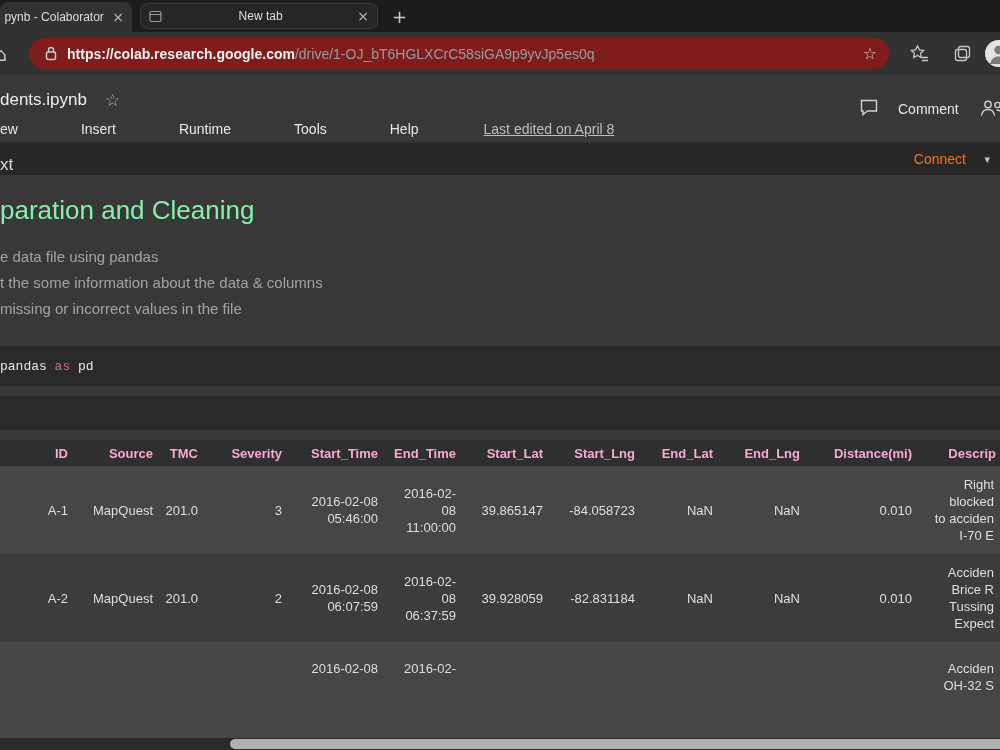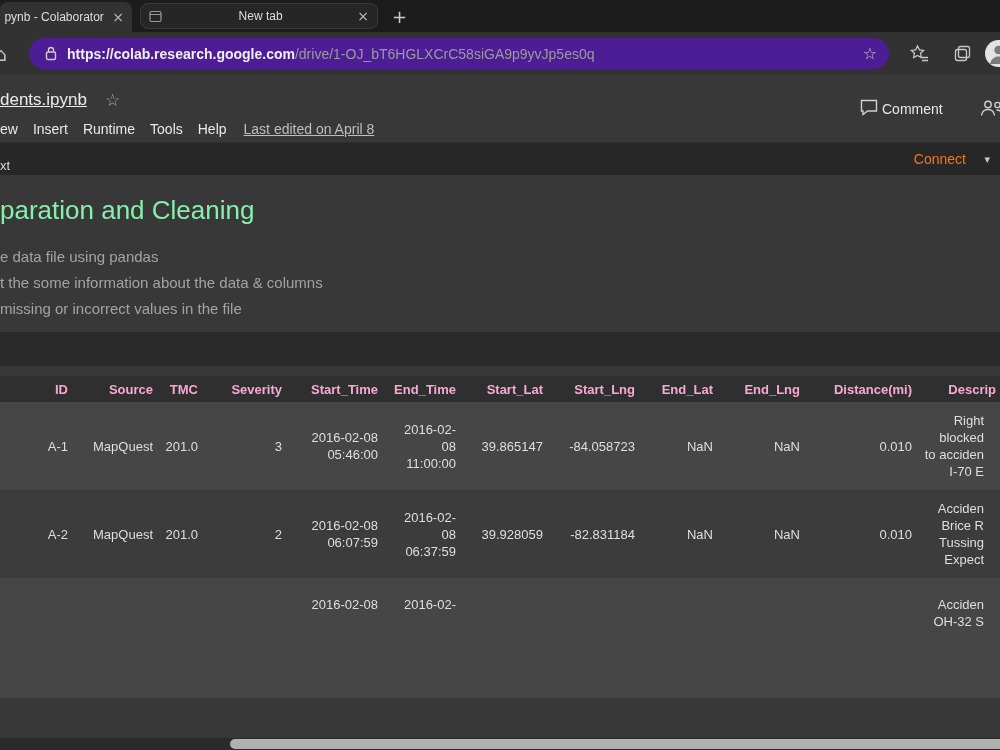--- a/index.html
+++ b/index.html
@@ -16,48 +16,48 @@
   .tab.active { background:#323232; border-radius:8px 8px 0 0; width:132px; height:30px; padding:0 8px 0 2px; }
   .tab.inactive { background:#262626; border:1px solid #3a3a3a; border-radius:8px; width:238px; height:26px; margin:0 0 3px 8px; padding:0 8px; }
   .tab-title { white-space:nowrap; overflow:hidden; flex:1; }
   .tab-close { color:#bdbdbd; font-size:14px; margin-left:6px; cursor:default; }
   .tab-favicon { display:inline-flex; margin-right:8px; }
   .newtab-btn { color:#c8c8c8; font-size:18px; margin:0 0 6px 14px; line-height:1; }
 
   
   .addressbar { height:43px; background:#323232; position:relative; display:flex; align-items:center; }
   .home-icon { font-size:19px; color:#c8c8c8; margin-left:-5px; width:26px; }
-  .url-pill { position:absolute; left:29px; top:6px; width:860px; height:31px; background:#4c1d95;
+  .url-pill { position:absolute; left:29px; top:6px; width:860px; height:31px; background:#7f1d1d;
               border-radius:16px; display:flex; align-items:center; padding:0 12px 0 16px; }
   .lock-icon { display:inline-flex; }
   .url-text { font-size:14px; margin-left:10px; white-space:nowrap; overflow:hidden; flex:1; }
   .url-host { color:#f0f0f0; font-weight:600; }
   .url-path { color:#9b9b9b; }
   .pill-star { color:#c8c8c8; font-size:16px; margin-left:10px; }
   .abs-icon { position:absolute; top:11px; display:inline-flex; }
   .abs-icon.fav  { left:908px; }
   .abs-icon.coll { left:952px; }
   .avatar { position:absolute; left:985px; top:8px; width:27px; height:27px; border-radius:50%;
             background:#e3e3e3; display:flex; align-items:center; justify-content:center; overflow:hidden; }
 
   
   .colab-header { background:#383838; padding-top:10px; height:67px; position:relative; }
   .filename-row { display:flex; align-items:center; height:30px; }
-  .filename { font-size:17px; color:#ececec;text-decoration:underline; }
+  .filename { font-size:17px; color:#ececec; }
   .file-star { color:#a5a5a5; font-size:17px; margin-left:18px; }
   .comment-btn { position:absolute; left:860px; top:24px; display:flex; align-items:center; color:#e8e8e8; font-size:14px; }
-  .comment-btn .lbl { margin-left:4px; }
+  .comment-btn .lbl { margin-left:20px; }
   .share-people { position:absolute; left:980px; top:24px; display:inline-flex; }
-  .menu-row { display:flex; align-items:center; height:26px; font-size:14px; color:#e8e8e8; margin-top:1px; }
+  .menu-row { display:flex; align-items:center; height:26px; font-size:14px; color:#e8e8e8; margin-top:1px;gap:48px; }
   .menu-item { margin-right:15px; white-space:nowrap; }
   .last-edited { color:#bdbdbd; text-decoration:underline; margin-left:2px; white-space:nowrap; }
 
   
   .nb-toolbar { height:33px; background:#272727; border-top:1px solid #2e2e2e; display:flex; align-items:center; position:relative; }
-  .toolbar-frag { font-size:13px; color:#dcdcdc;margin-top:12px; }
+  .toolbar-frag { font-size:17px; color:#dcdcdc;margin-top:12px; }
   .connect { position:absolute; right:34px; font-size:14px; color:#f97316; }
   .connect-caret { position:absolute; right:10px; font-size:11px; color:#c8c8c8; }
 
   
   .nb-content { position:relative; }
   .md-heading { font-size:26px; font-weight:500; color:#86efac; margin-top:18px; line-height:34px; }
   .md-bullets { margin-top:17px; }
   .md-bullet { font-size:15px; color:#a3a3a3; line-height:26px; }
   .code-cell { height:40px; background:#2a2a2a; margin-top:10px; display:flex; align-items:center;
                font-family:"Liberation Mono","DejaVu Sans Mono",monospace; font-size:13px; color:#e8e8e8; }
@@ -66,21 +66,21 @@
   .code-cell.empty { height:34px; }
   .kw { color:#cf6a9a; }
 
   
   .df-table { border-collapse:collapse; table-layout:fixed; width:1000px; margin-top:10px; }
   .df-table th { background:#2f2f2f; color:#f9a8d4; font-weight:bold; font-size:13px;
                  text-align:right; padding:5px 10px 5px 0; height:26px; }
   .df-table th:last-child { padding-right:4px; }
   .df-table td { text-align:right; padding:4px 10px 4px 0; vertical-align:middle;
                  white-space:pre-line; font-size:13px; color:#dfdfdf; line-height:17px; }
-  .df-table td:last-child { padding-right:16px; }
+  .df-table td:last-child { padding-right:6px; }
   .df-table th:nth-child(1){width:78px} .df-table th:nth-child(2){width:85px}
   .df-table th:nth-child(3){width:45px} .df-table th:nth-child(4){width:84px}
   .df-table th:nth-child(5){width:96px} .df-table th:nth-child(6){width:78px}
   .df-table th:nth-child(7){width:87px} .df-table th:nth-child(8){width:92px}
   .df-table th:nth-child(9){width:78px} .df-table th:nth-child(10){width:87px}
   .df-table th:nth-child(11){width:112px} .df-table th:nth-child(12){width:78px}
   .df-table tbody tr { height:88px; }
   .df-table tr.row-0, .df-table tr.row-2 { background:#464646; }
   .df-table tr.row-1 { background:#3c3c3c; }
   .df-table tr.row-2 { height:120px; }
@@ -180,20 +180,25 @@
     <span class="connect-caret glyph">▾</span>
   </div>
 
   <div class="nb-content">
     <div class="md-heading">paration and Cleaning</div>
     <div class="md-bullets">
       <div class="md-bullet">e data file using pandas</div>
       <div class="md-bullet">t the some information about the data &amp; columns</div>
       <div class="md-bullet">missing or incorrect values in the file</div>
     </div>
+    <div class="code-cell first">
+        <span>pandas </span>
+        <span class="kw">as</span>
+        <span> pd</span>
+      </div>
     <div class="code-cell empty"></div>
     <table class="df-table">
       <thead>
           <tr>
             <th>ID</th>
             <th>Source</th>
             <th>TMC</th>
             <th>Severity</th>
             <th>Start_Time</th>
             <th>End_Time</th>

